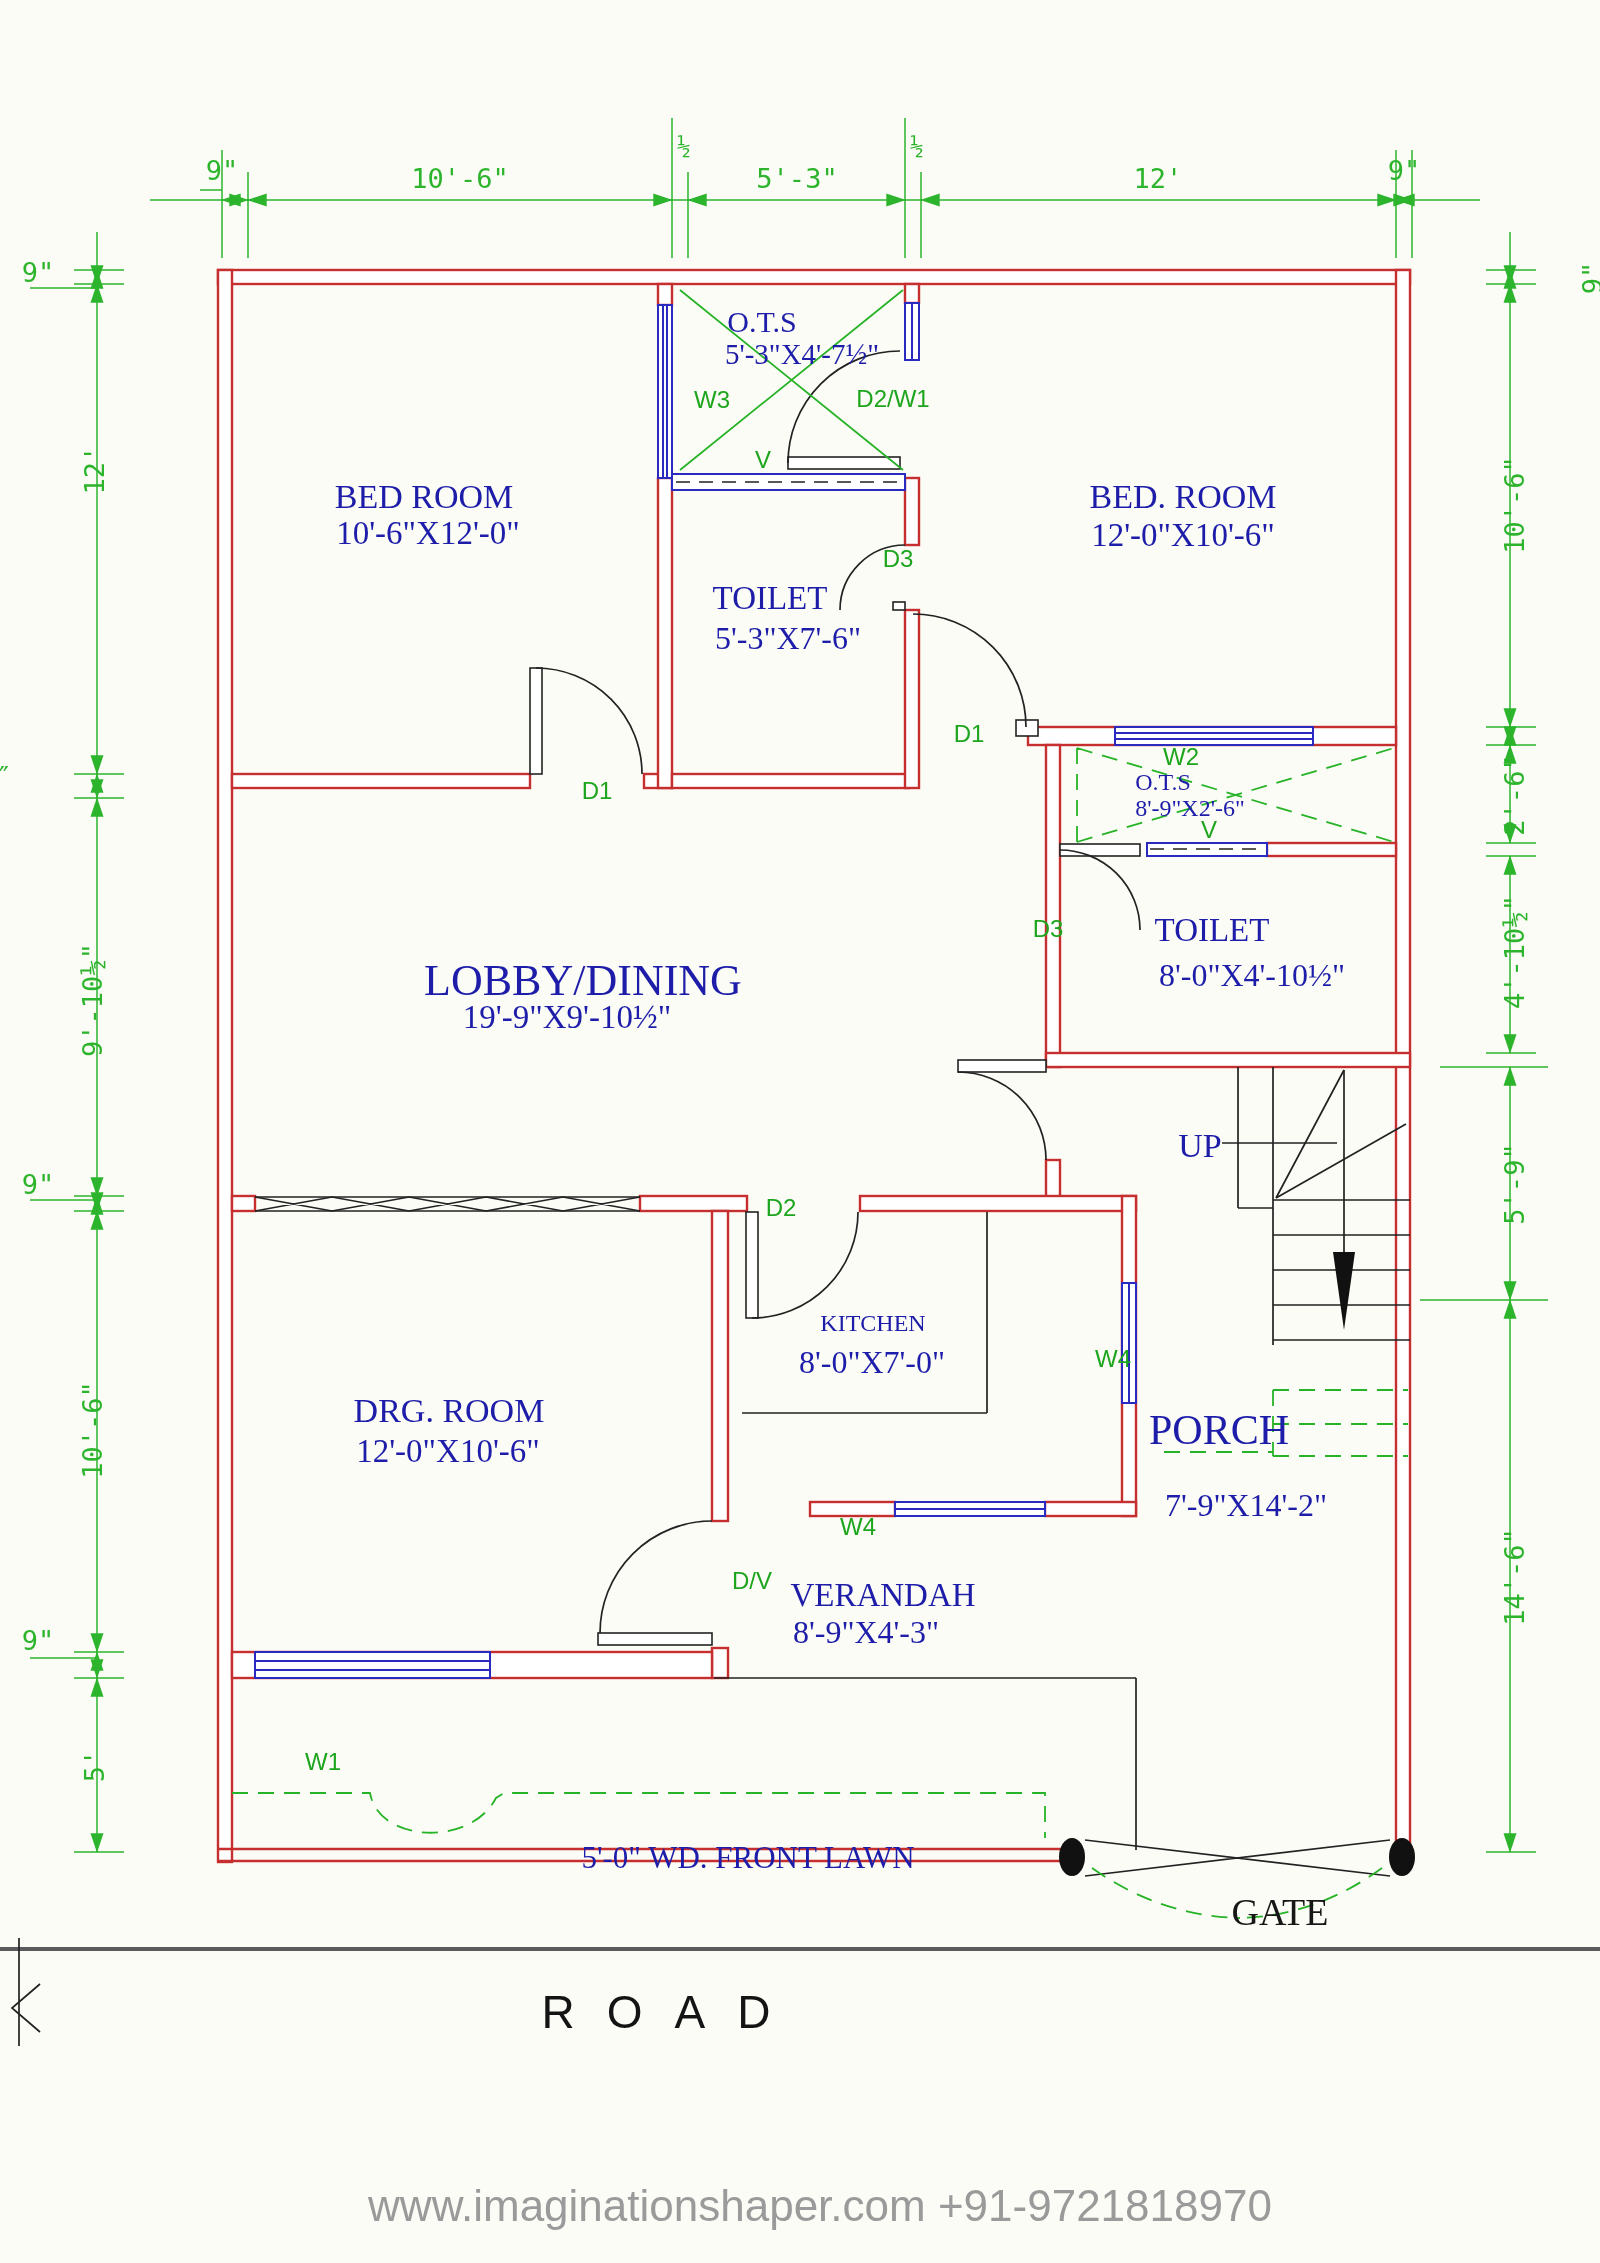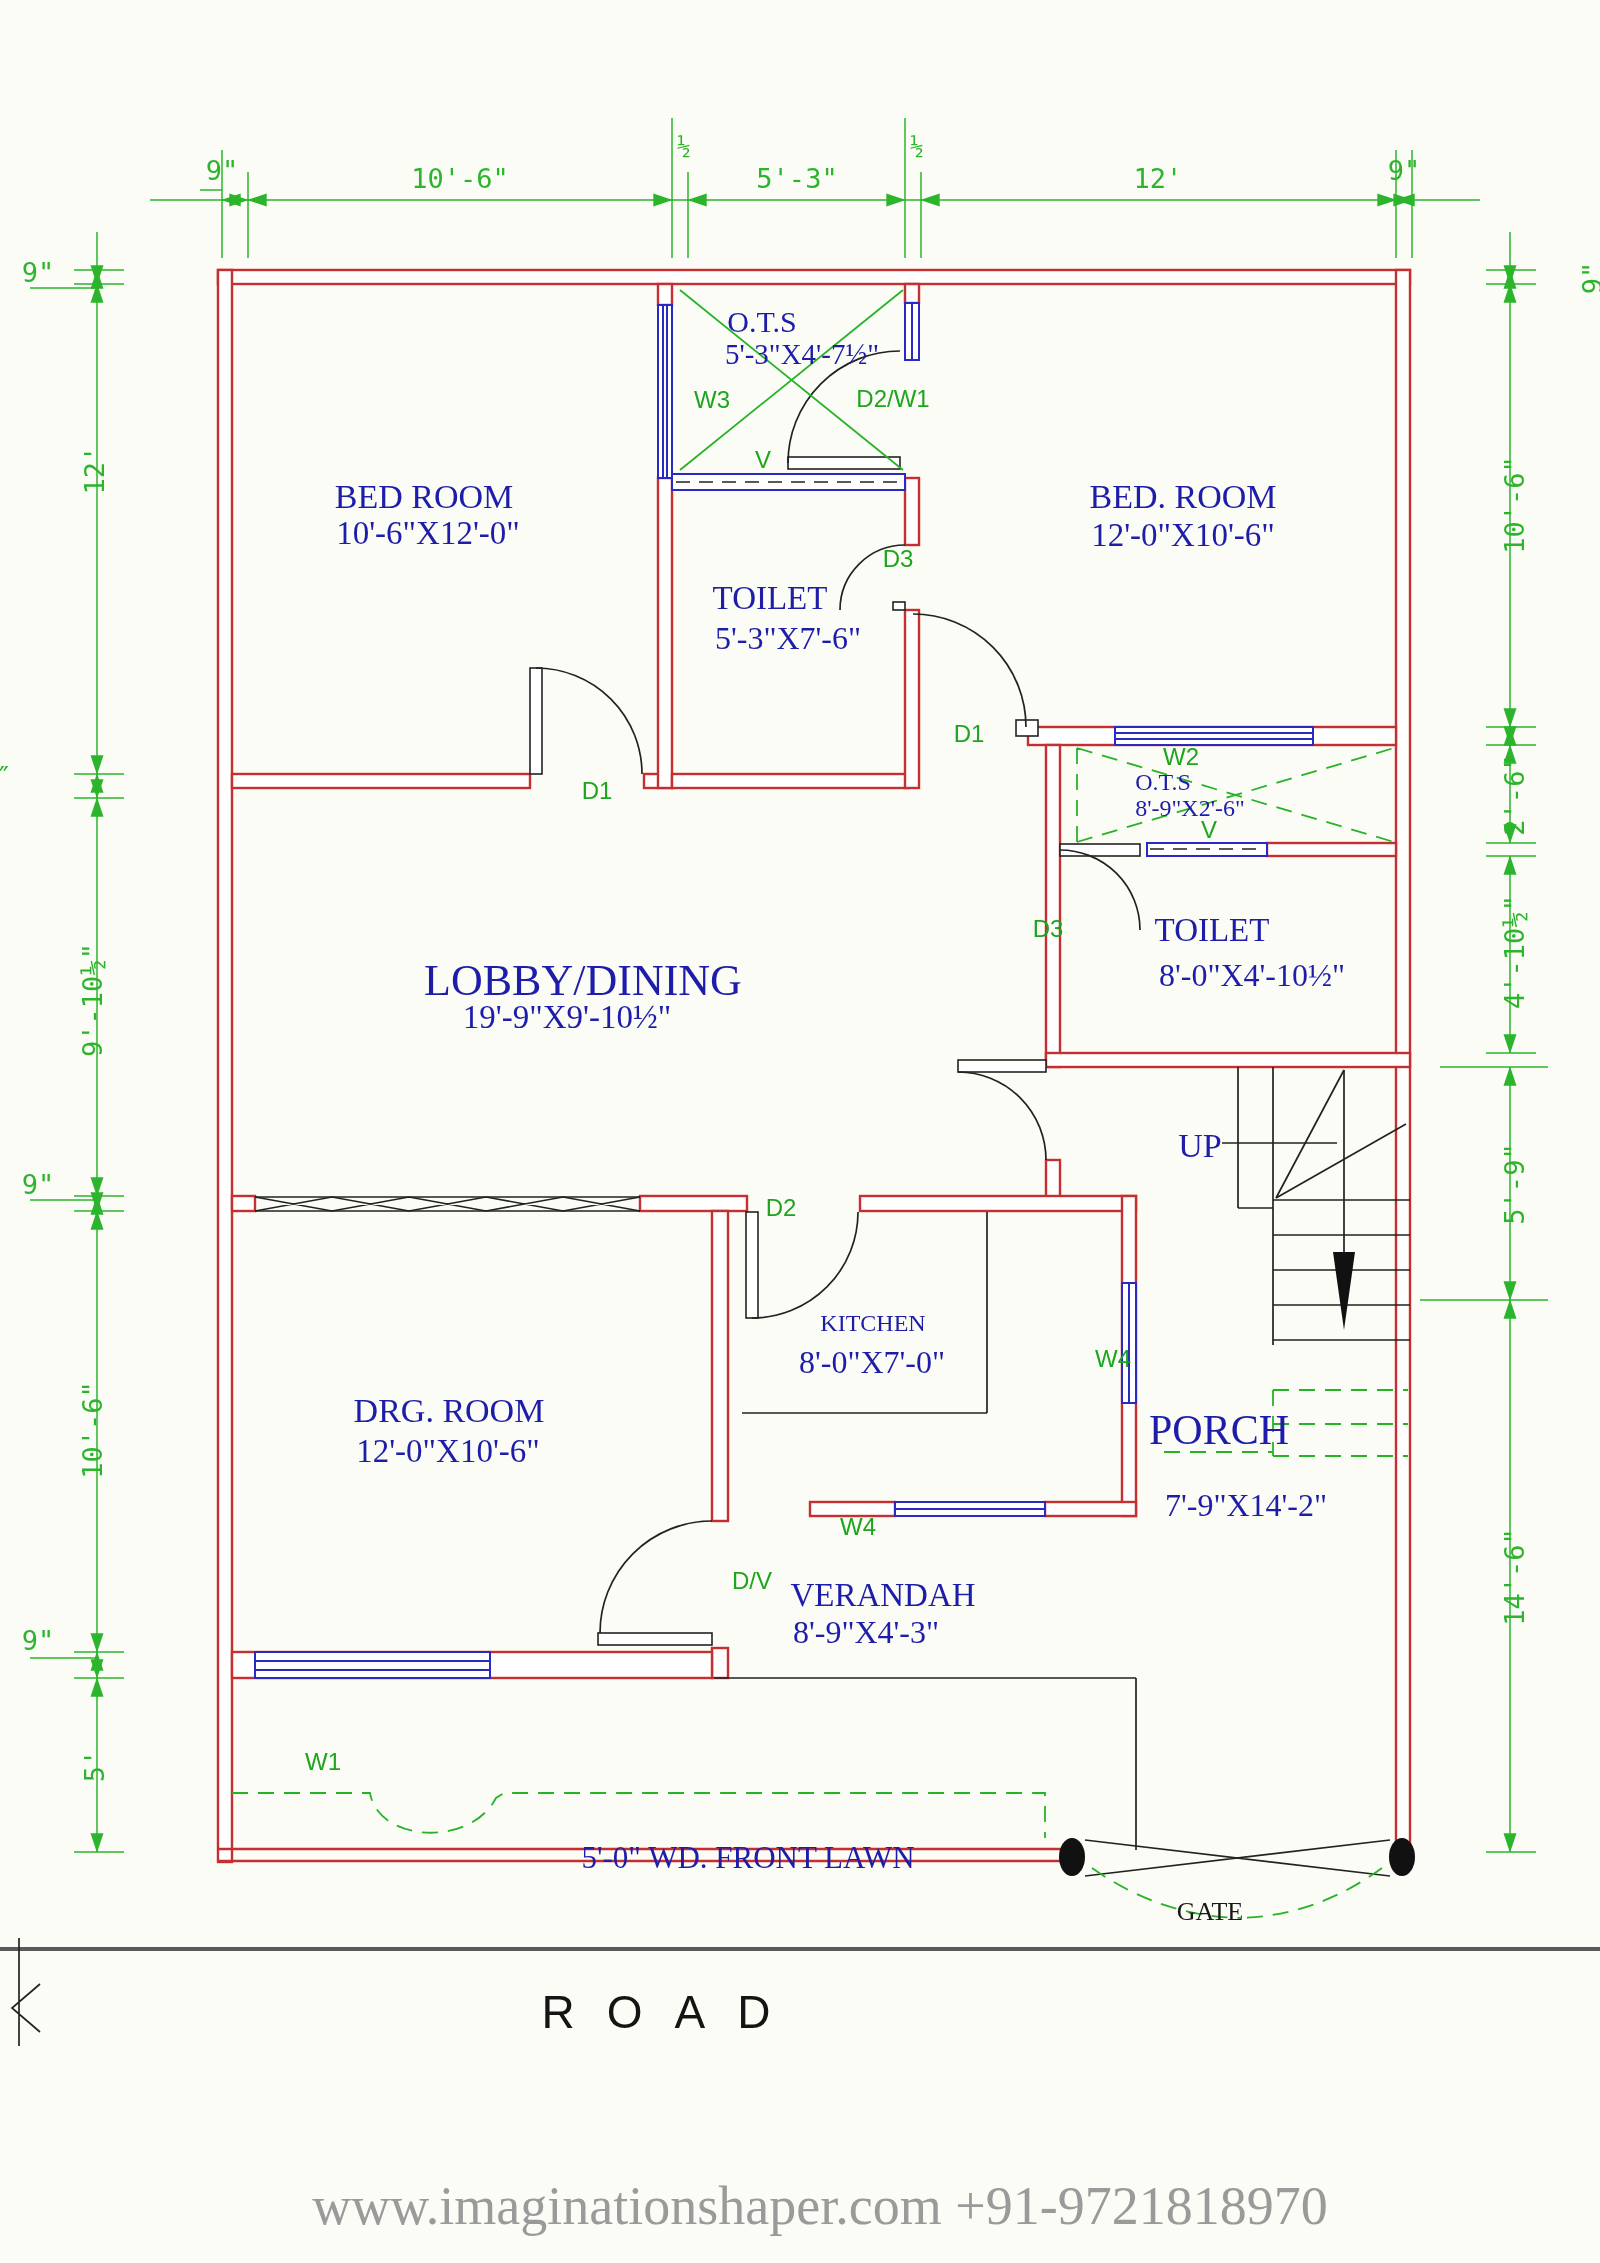--- a/index.html
+++ b/index.html
@@ -6,21 +6,21 @@
   body{width:1600px;height:2263px;position:relative;background:#fcfcf6;overflow:hidden;
        font-family:"Liberation Sans",sans-serif;}
   #plan{position:absolute;left:0;top:0;}
   .lbl{position:absolute;transform:translate(-50%,-50%);white-space:nowrap;line-height:1;}
   .rot{transform:translate(-50%,-50%) rotate(-90deg);}
   .blue{font-family:"Liberation Serif",serif;color:#1d1daa;}
   .grn{font-family:"Liberation Sans",sans-serif;color:#1ea51e;font-size:24px;}
   .dim{font-family:"DejaVu Sans Mono",monospace;color:#2db42d;font-size:27px;}
   .blk{font-family:"Liberation Serif",serif;color:#171717;}
   .road-t{font-family:"Liberation Sans",sans-serif;color:#141414;font-size:46px;letter-spacing:32px;}
-  .wm{font-family:Liberation Serif, serif;color:#9a9a9a;font-size:54px;}
+  .wm{font-family:Liberation Sans, sans-serif;color:#9a9a9a;font-size:44px;}
   svg .wall{fill:#ffffff;stroke:#c62f2f;stroke-width:2.4;}
   svg .redl{stroke:#c62f2f;stroke-width:2.4;fill:none;}
   svg .blurect{fill:#ffffff;stroke:#2a2ac0;stroke-width:2;}
   svg .blu{stroke:#2a2ac0;stroke-width:2;fill:none;}
   svg .blkl{stroke:#222;stroke-width:1.7;fill:none;}
   svg .leaf{fill:#fff;stroke:#222;stroke-width:1.6;}
   svg .grnl{stroke:#27b327;stroke-width:1.8;fill:none;}
   svg .grnd{stroke:#27b327;stroke-width:1.8;fill:none;stroke-dasharray:16 10;}
   svg .dimln{stroke:#2db42d;stroke-width:1.5;fill:none;}
   svg .blkd{stroke:#222;stroke-width:1.7;fill:none;stroke-dasharray:14 9;}
@@ -256,15 +256,15 @@
 <div class="lbl dim" style="left:38px;top:1640px">9"</div>
 <div class="lbl dim rot" style="left:94px;top:1766px">5'</div>
 
 <div class="lbl dim rot" style="left:1592px;top:278px">9"</div>
 <div class="lbl dim rot" style="left:1514px;top:505px">10'-6"</div>
 <div class="lbl dim rot" style="left:1514px;top:795px">2'-6"</div>
 <div class="lbl dim rot" style="left:1514px;top:952px">4'-10½"</div>
 <div class="lbl dim rot" style="left:1514px;top:1184px">5'-9"</div>
 <div class="lbl dim rot" style="left:1514px;top:1577px">14'-6"</div>
 
-<div class="lbl blk" style="left:1210px;top:1912px;font-size:26px">GATE</div>
+<div class="lbl blk" style="left:1280px;top:1912px;font-size:38px">GATE</div>
 <div class="lbl road-t" style="left:672px;top:2012px">ROAD</div>
 <div class="lbl wm" style="left:820px;top:2206px">www.imaginationshaper.com +91-9721818970</div>
 
 </body></html>

